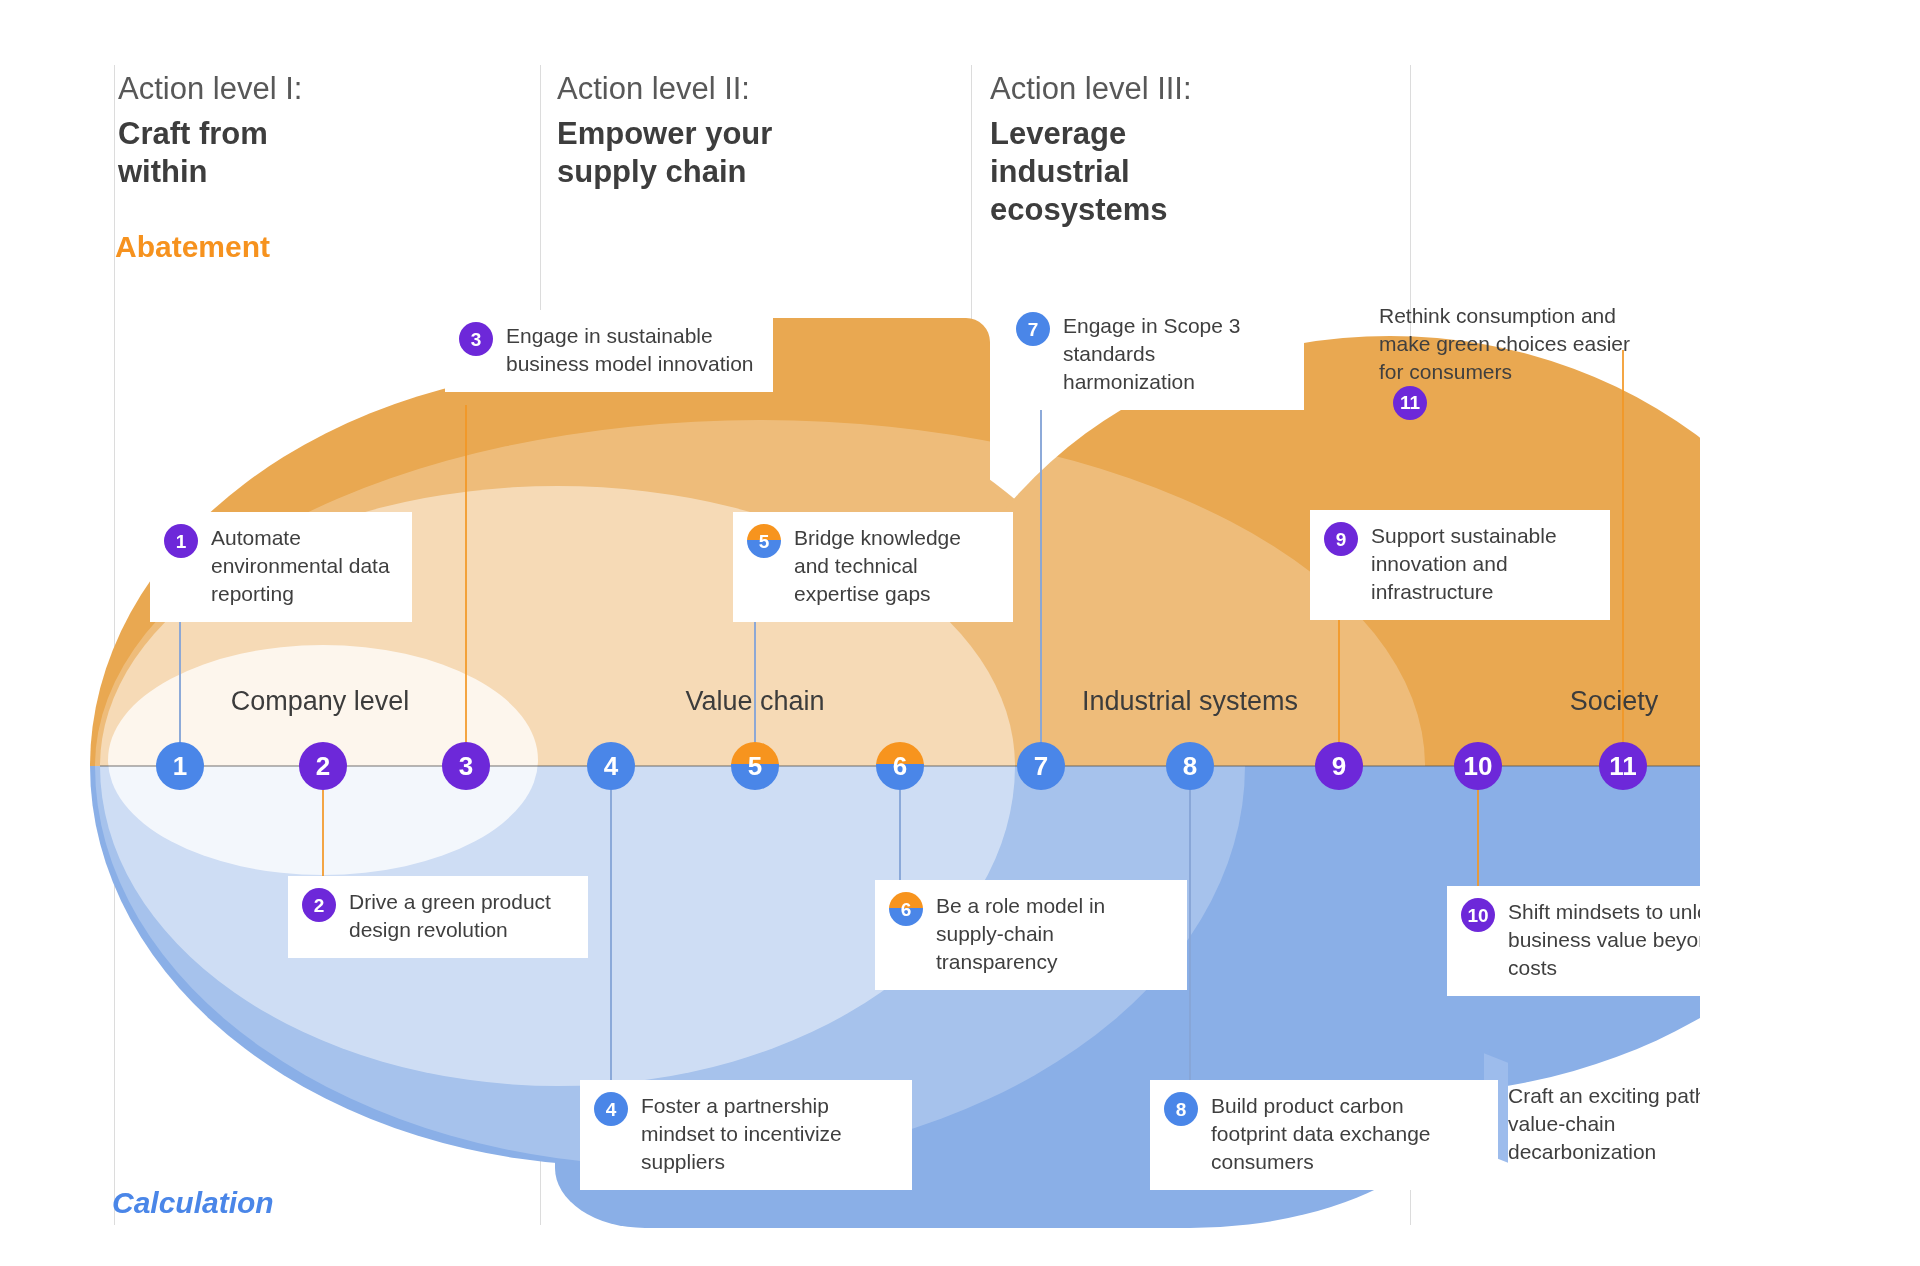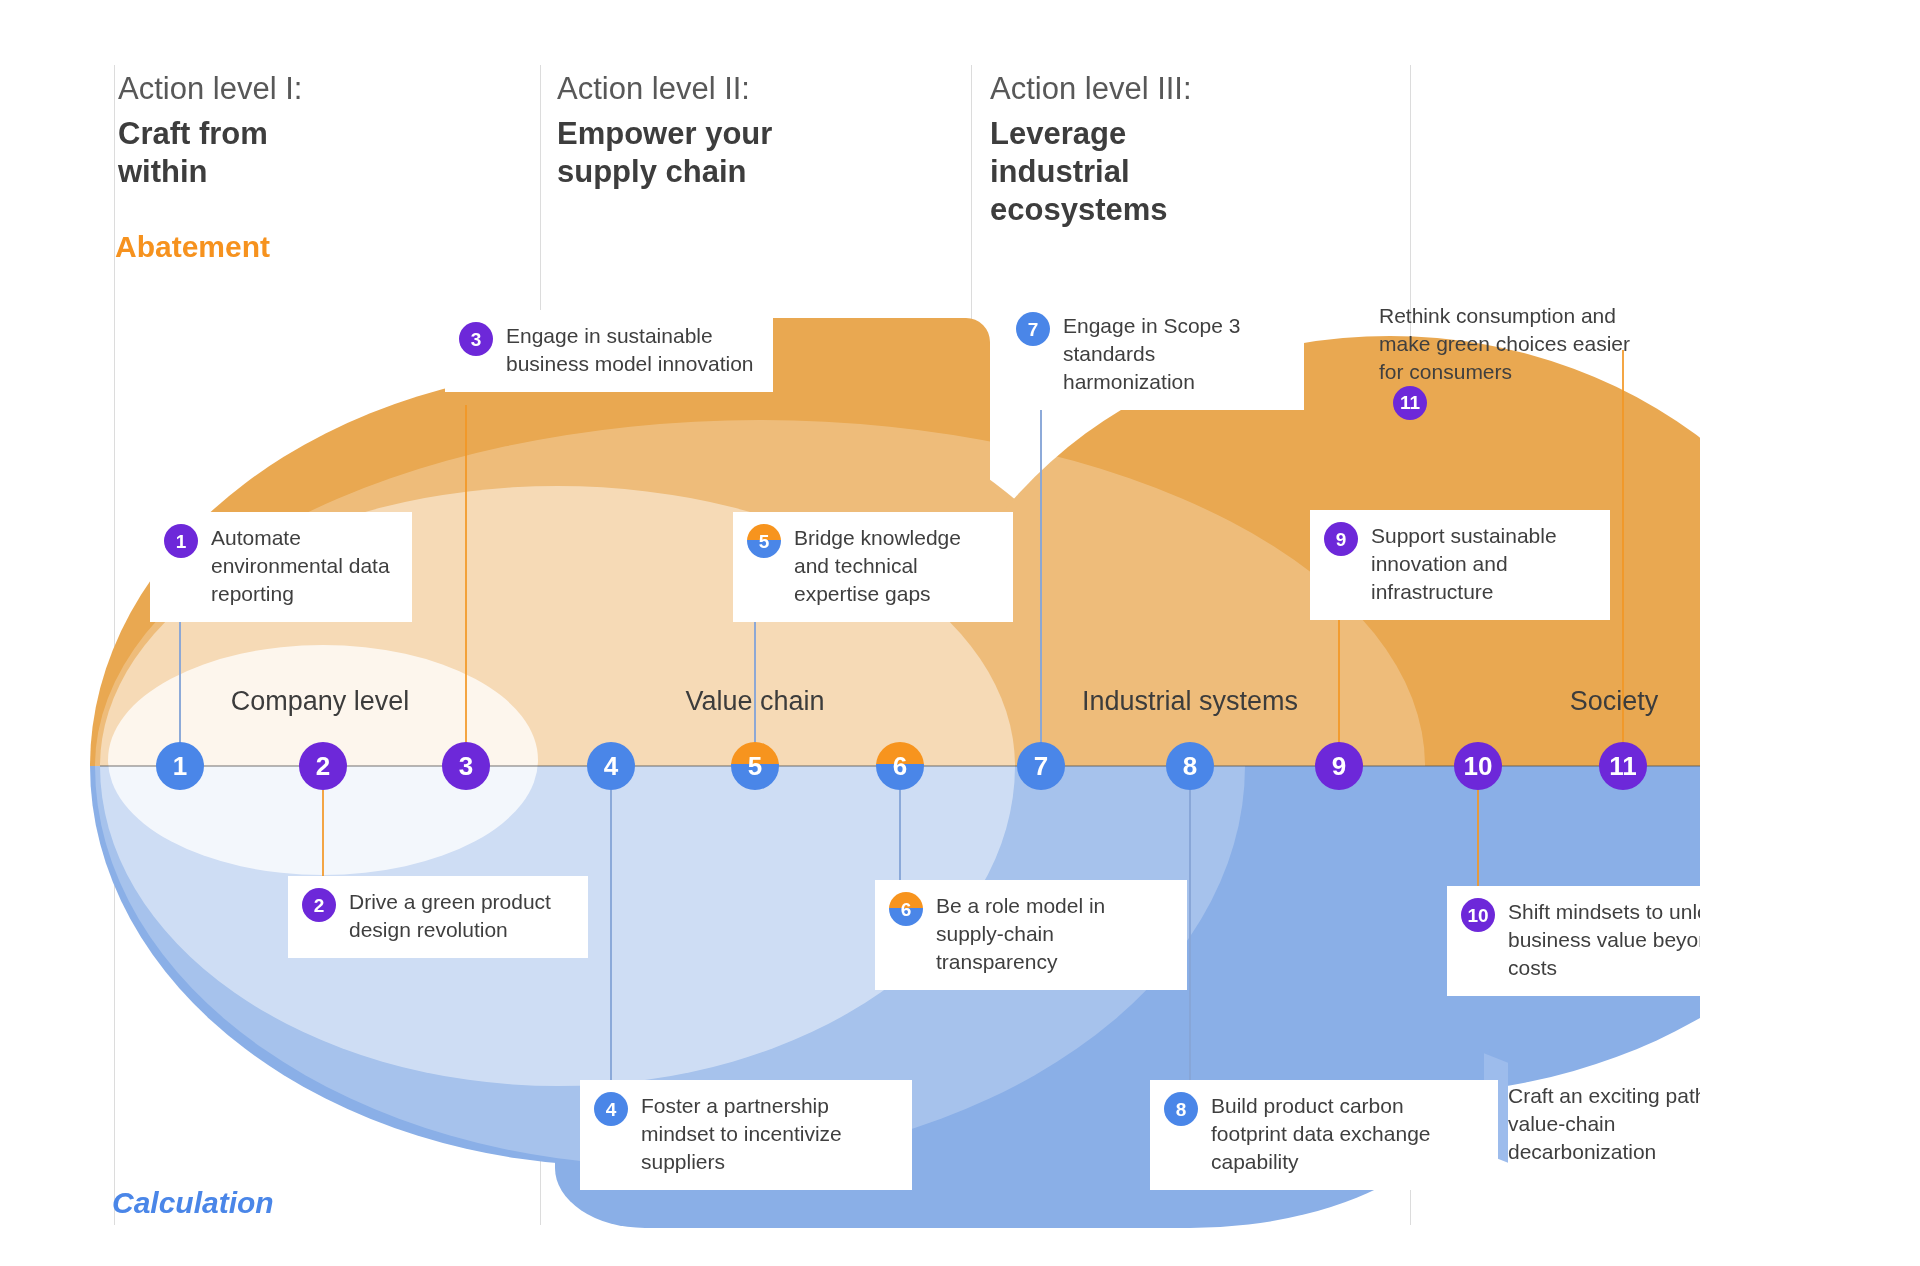--- a/index.html
+++ b/index.html
@@ -148,21 +148,21 @@
   <div class="callout" style="left:875px;top:880px;width:312px;">
     <span class="badge fill-split">6</span>
     <span class="callout-text">Be a role model in supply-chain transparency</span>
   </div>
   <div class="callout" style="left:1002px;top:300px;width:302px;">
     <span class="badge fill-blue">7</span>
     <span class="callout-text">Engage in Scope 3 standards harmonization</span>
   </div>
   <div class="callout" style="left:1150px;top:1080px;width:348px;">
     <span class="badge fill-blue">8</span>
-    <span class="callout-text">Build product carbon footprint data exchange capability</span>
+    <span class="callout-text">Build product carbon footprint data exchange consumers</span>
   </div>
   <div class="callout" style="left:1310px;top:510px;width:300px;">
     <span class="badge fill-orange">9</span>
     <span class="callout-text">Support sustainable innovation and infrastructure</span>
   </div>
   <div class="callout" style="left:1447px;top:886px;width:332px;">
     <span class="badge fill-orange">10</span>
     <span class="callout-text">Shift mindsets to unlock business value beyond costs</span>
   </div>
   <div class="callout plain" style="left:1379px;top:302px;width:336px;flex-direction:column;">

